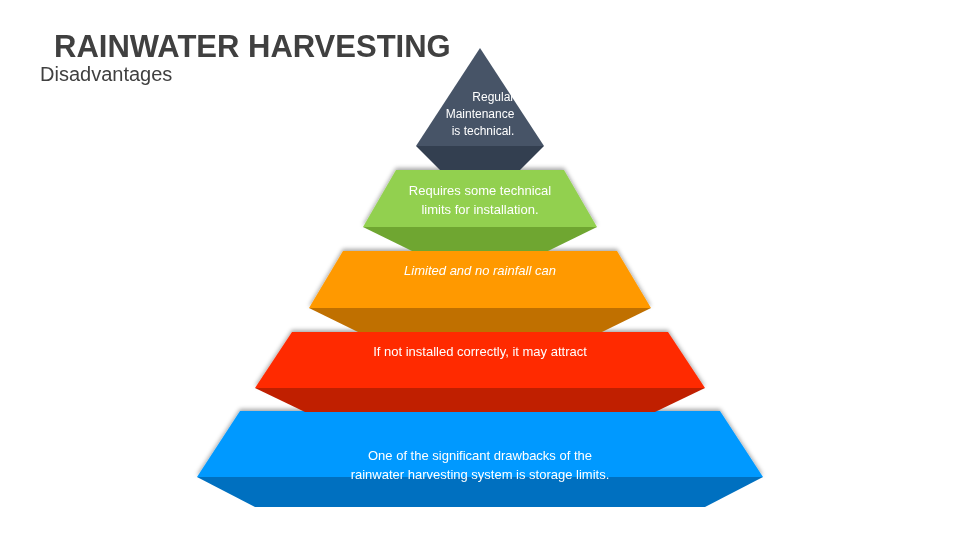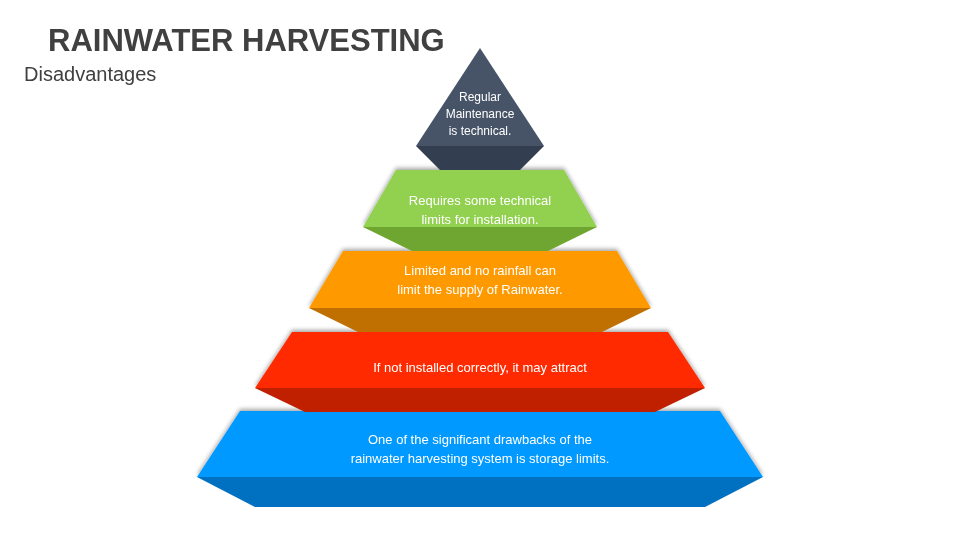--- a/index.html
+++ b/index.html
@@ -1,20 +1,20 @@
 <!DOCTYPE html>
 <html><head>
 <meta charset="utf-8">
 <style>
   html, body { margin: 0; padding: 0; }
   body { width: 960px; height: 540px; background: #ffffff; position: relative; overflow: hidden;
          font-family: "Liberation Sans", "DejaVu Sans", sans-serif; }
   .title { position: absolute; left: 40px; top: 13px; font-size: 31px; font-weight: bold; color: #404040;
-           letter-spacing: 0px; margin: 8px; line-height: 40px; }
-  .subtitle { position: absolute; left: 24px; top: 60px; font-size: 20px; color: #404040; line-height: 28px; }
+           letter-spacing: 0px; margin: 14px; line-height: 40px; }
+  .subtitle { position: absolute; left: 40px; top: 60px; font-size: 20px; color: #404040; line-height: 28px; }
   svg.pyr { position: absolute; left: 0; top: 0; }
   .tier-text { position: absolute; color: #ffffff; text-align: center; font-size: 13px; line-height: 19px;
                transform: translateX(-50%); white-space: nowrap; }
 </style>
 </head>
 <body>
 
 <div class="title">RAINWATER HARVESTING</div>
 <div class="subtitle">Disadvantages</div>
 
@@ -44,36 +44,35 @@
     <polygon points="396,170 564,170 597,227 363,227" fill="#92D050" filter="url(#sh)"></polygon>
     <polygon points="363,227 597,227 548,251 412,251" fill="#6FA631"></polygon>
   </g>
 
   <g>
     <polygon points="480,48 544,146 416,146" fill="#475467"></polygon>
     <polygon points="416,146 544,146 520,170 440,170" fill="#333F50"></polygon>
   </g>
 </svg>
 
-<div class="tier-text" style="left:480px; top:89px; font-size:12px; line-height:17px;">
+<div class="tier-text" style="left:480px; top:89px; font-size:12px; line-height:17px;text-align:right;">
   <div>Regular</div>
   <div>Maintenance</div>
   <div>is technical.</div>
 </div>
 
-<div class="tier-text" style="left:480px; top:191px;text-align:center;">
+<div class="tier-text" style="left:480px; top:181px;text-align:center;">
   <div>Requires some technical</div>
   <div>limits for installation.</div>
 </div>
 
-<div class="tier-text" style="left:480px; top:261px;">
+<div class="tier-text" style="left:480px; top:261px;font-style:italic;">
   <div>Limited and no rainfall can</div>
-  <div>limit the supply of Rainwater.</div>
 </div>
 
-<div class="tier-text" style="left:480px; top:342px;margin-top:16px;">
+<div class="tier-text" style="left:480px; top:342px;">
   <div>If not installed correctly, it may attract</div>
 </div>
 
-<div class="tier-text" style="left:480px; top:430px;">
+<div class="tier-text" style="left:480px; top:446px;">
   <div>One of the significant drawbacks of the</div>
   <div>rainwater harvesting system is storage limits.</div>
 </div>
 
 </body></html>

